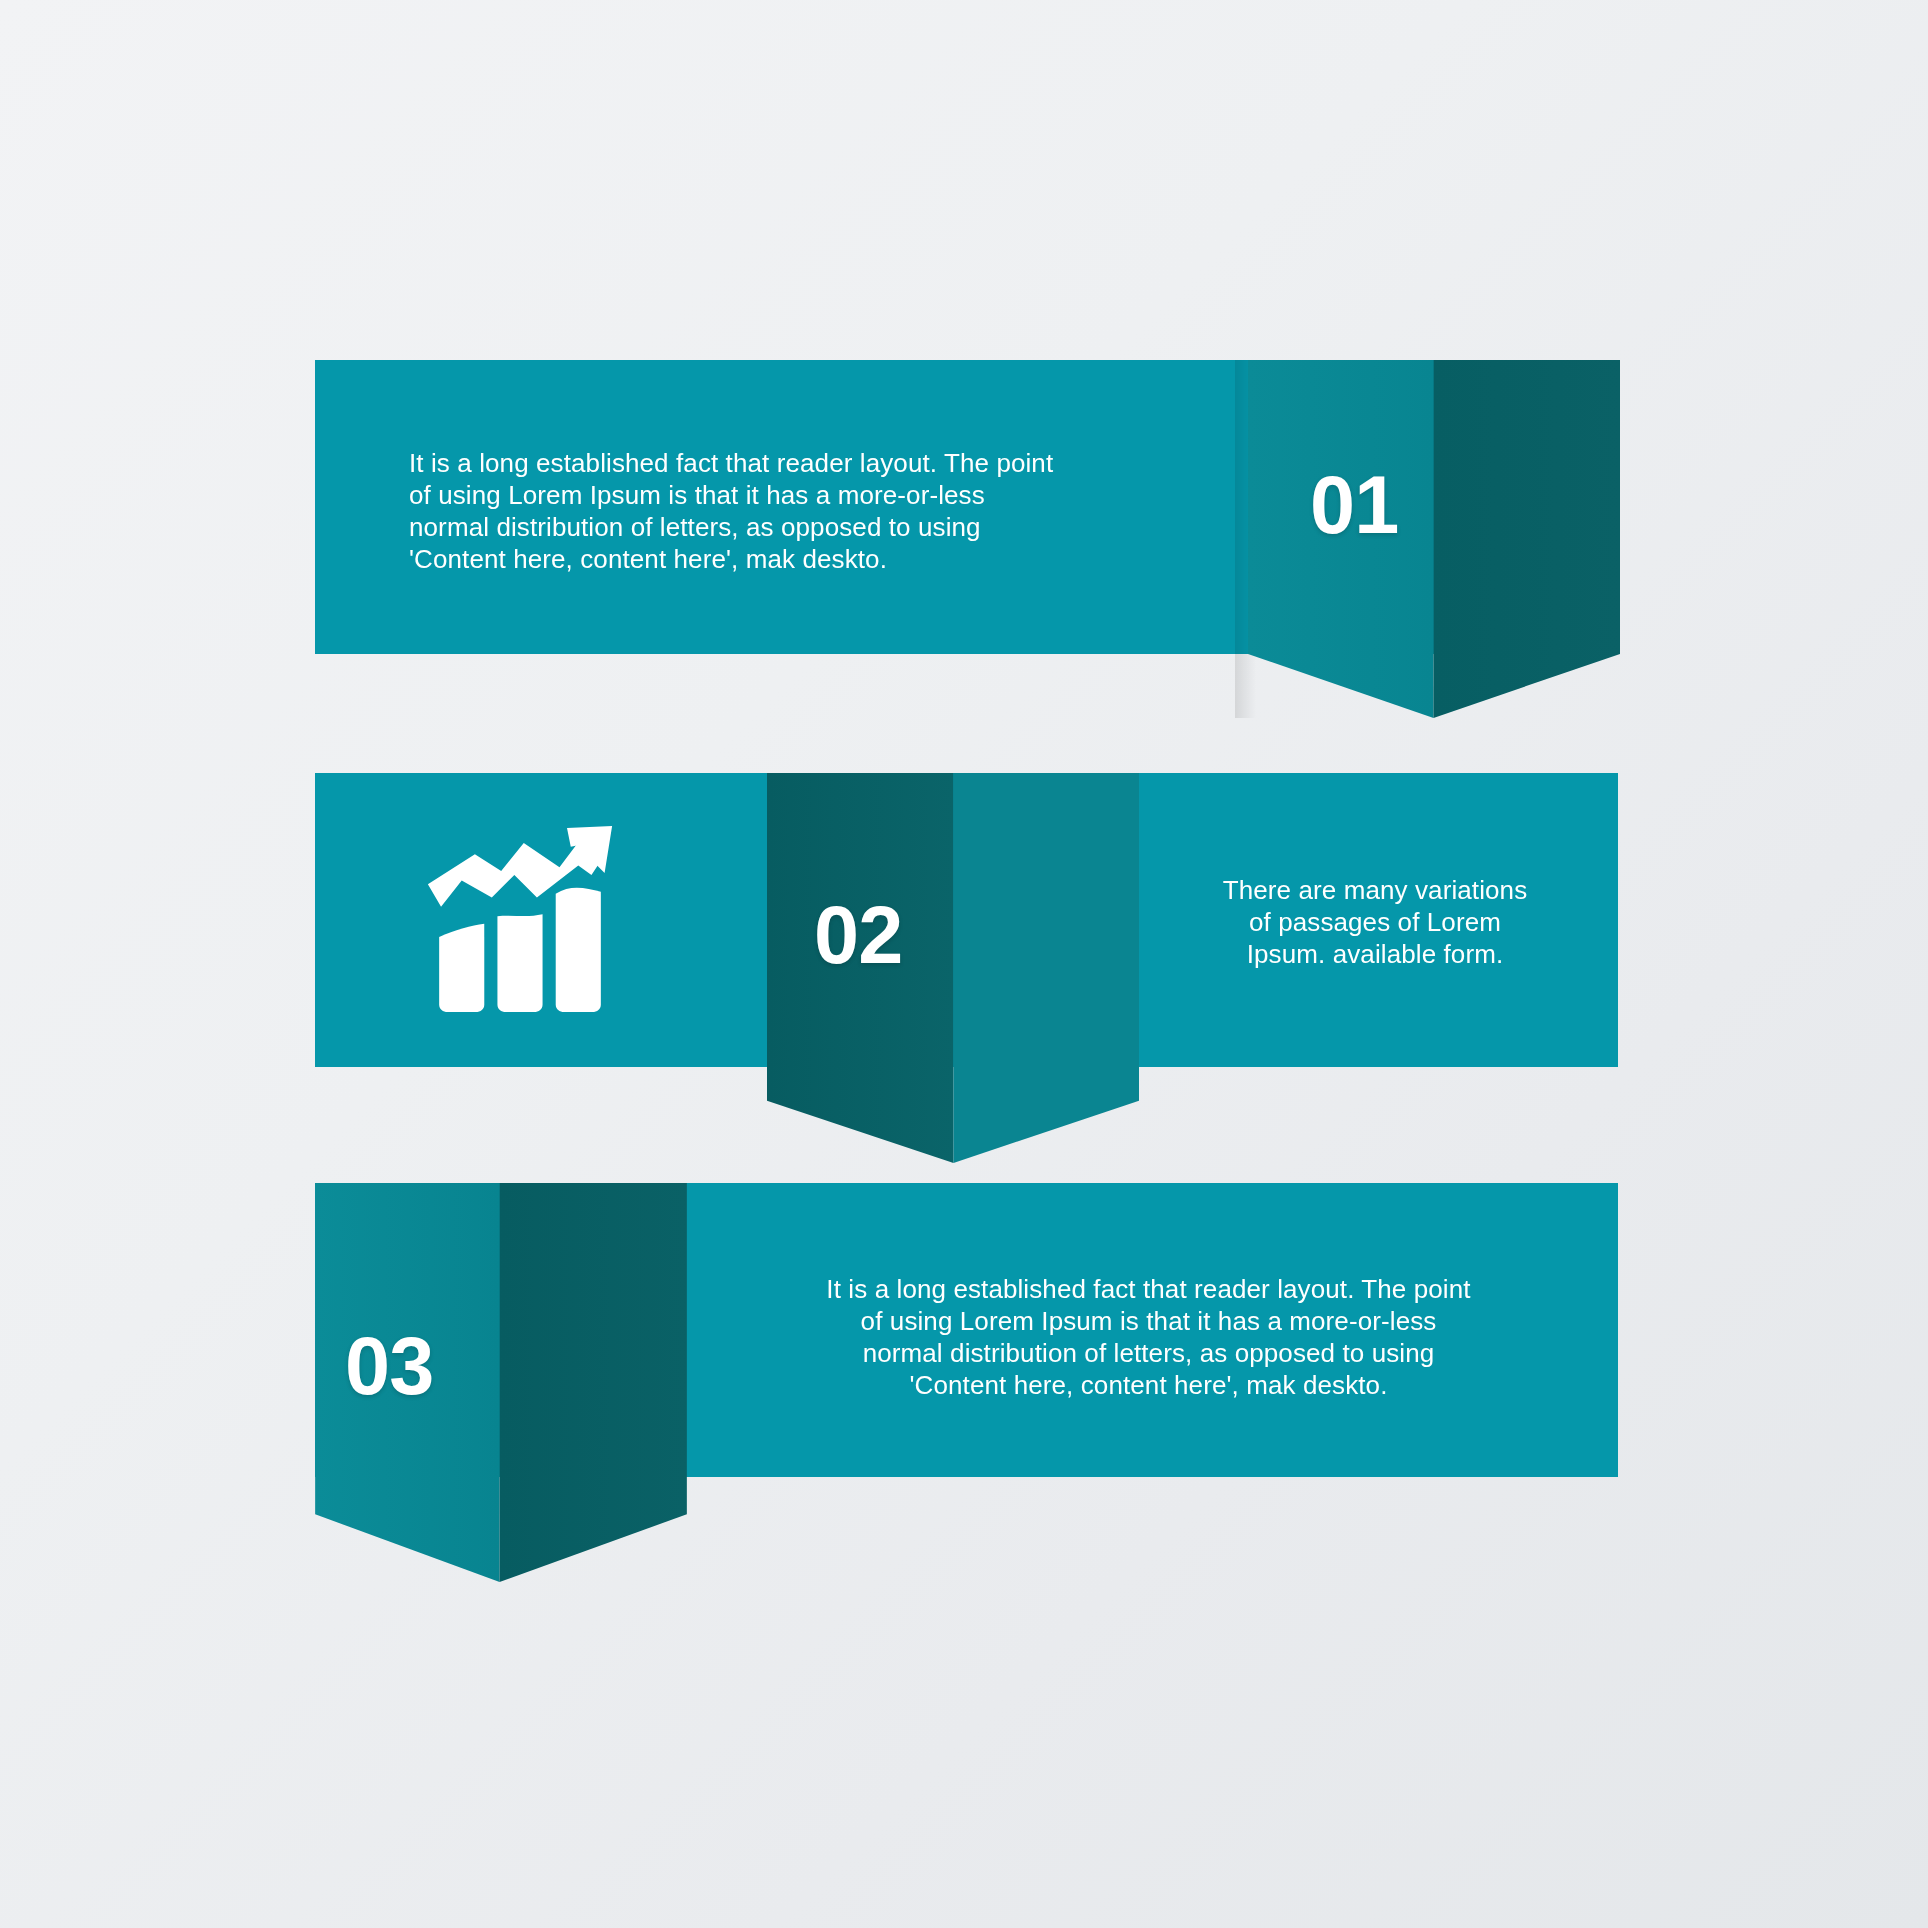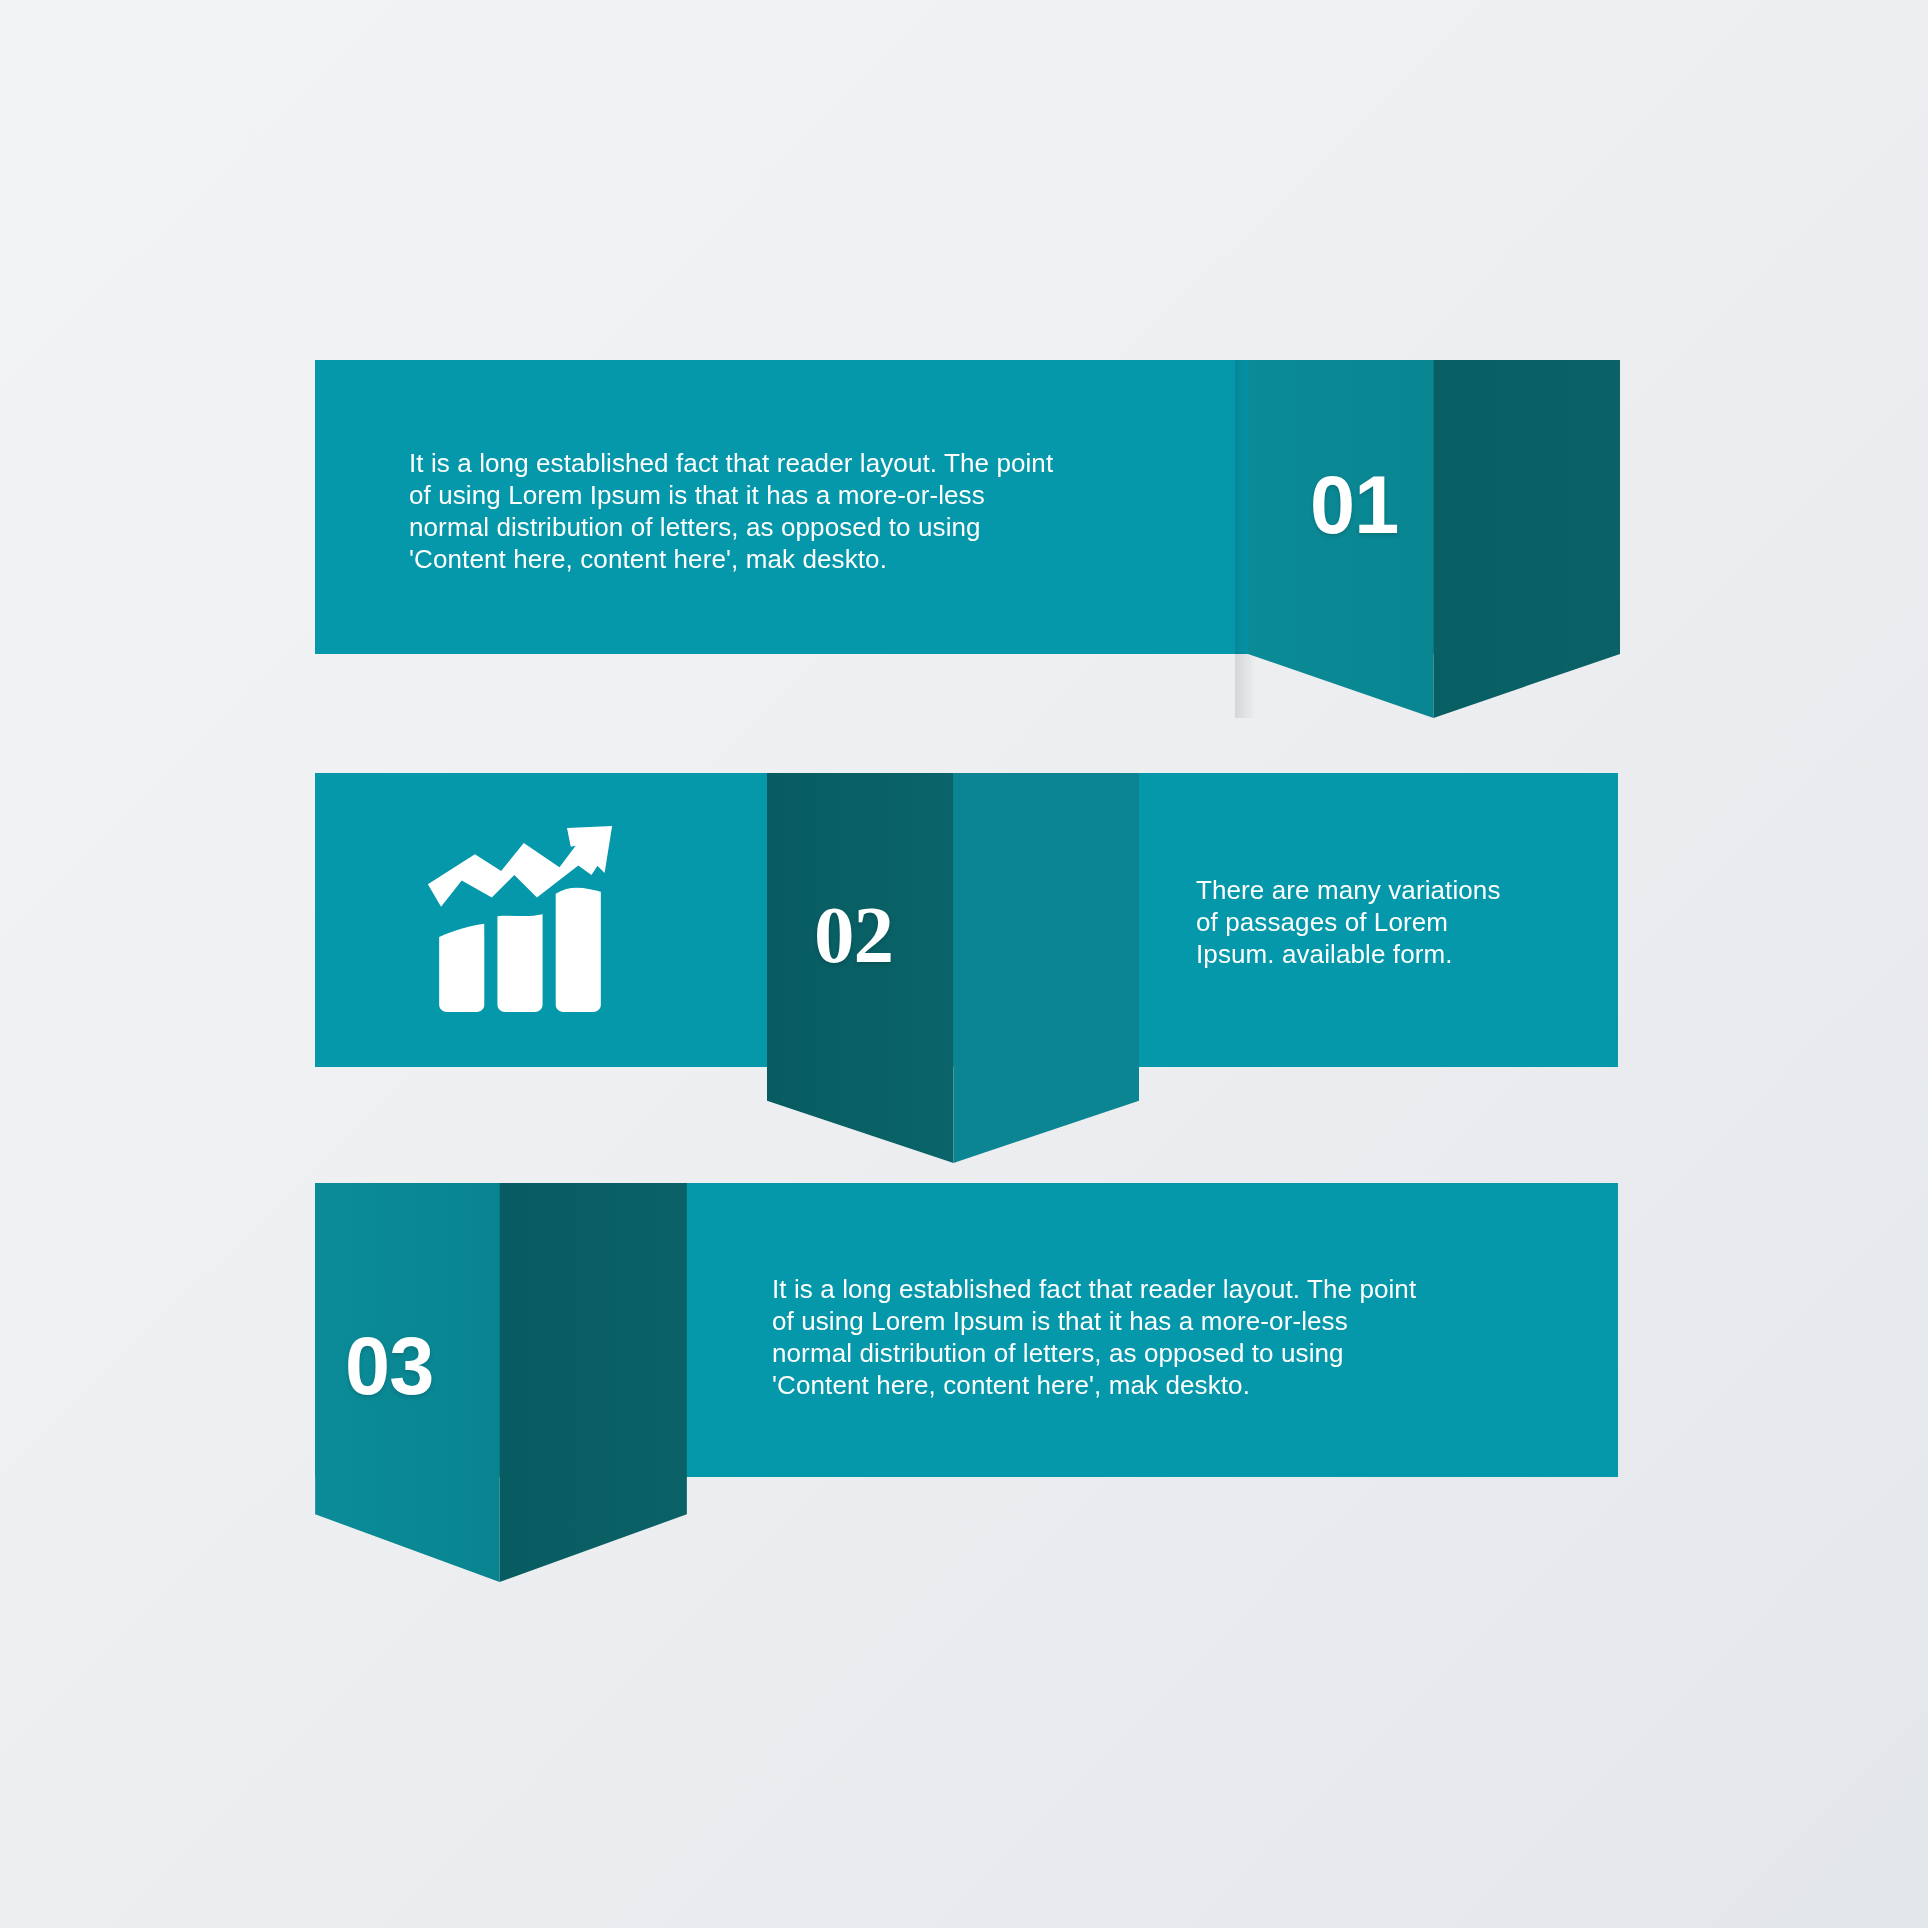--- a/index.html
+++ b/index.html
@@ -30,21 +30,21 @@
 
   .body-text {
     position: absolute;
     color: #ffffff;
     font-size: 26px;
     line-height: 32px;
     letter-spacing: 0.1px;
     font-weight: 400;
     white-space: pre-line;
   }
-  .body-text.right-align { text-align: left; }
+  .body-text.right-align { text-align: center; }
 
   
   .ribbon {
     position: absolute;
     top: 0;
     height: 100%;
     display: block;
   }
   .ribbon-number {
     position: absolute;
@@ -68,21 +68,21 @@
   #panel1 { position: absolute; left: 0; top: 0; width: 1928px; height: 1928px; pointer-events: none; }
   #panel1 > * { pointer-events: auto; }
 
   #p1-bar   { left: 315px; top: 360px; width: 1303px; height: 294px; }
   #p1-text  { left: 409px; top: 447px; width: 753px; }
   #p1-ribbon{ left: 1248px; top: 360px; width: 372px; height: 358px; }
 
   
   #p2-bar   { left: 315px; top: 773px; width: 1303px; height: 294px; }
   #p2-icon  { position: absolute; left: 426px; top: 826px; width: 188px; height: 188px; }
-  #p2-ribbon{ left: 767px; top: 773px; width: 372px; height: 390px; font-family: Liberation Serif, serif; }
+  #p2-ribbon{ left: 767px; top: 773px; width: 372px; height: 390px; }
   #p2-text  { left: 1196px; top: 874px; width: 358px; }
 
   
   #p3-bar   { left: 315px; top: 1183px; width: 1303px; height: 294px; }
   #p3-ribbon{ left: 315px; top: 1183px; width: 404px; height: 399px; text-decoration: underline; }
   #p3-text  { left: 772px; top: 1273px; width: 753px; }
 </style>
 </head>
 <body>
 

